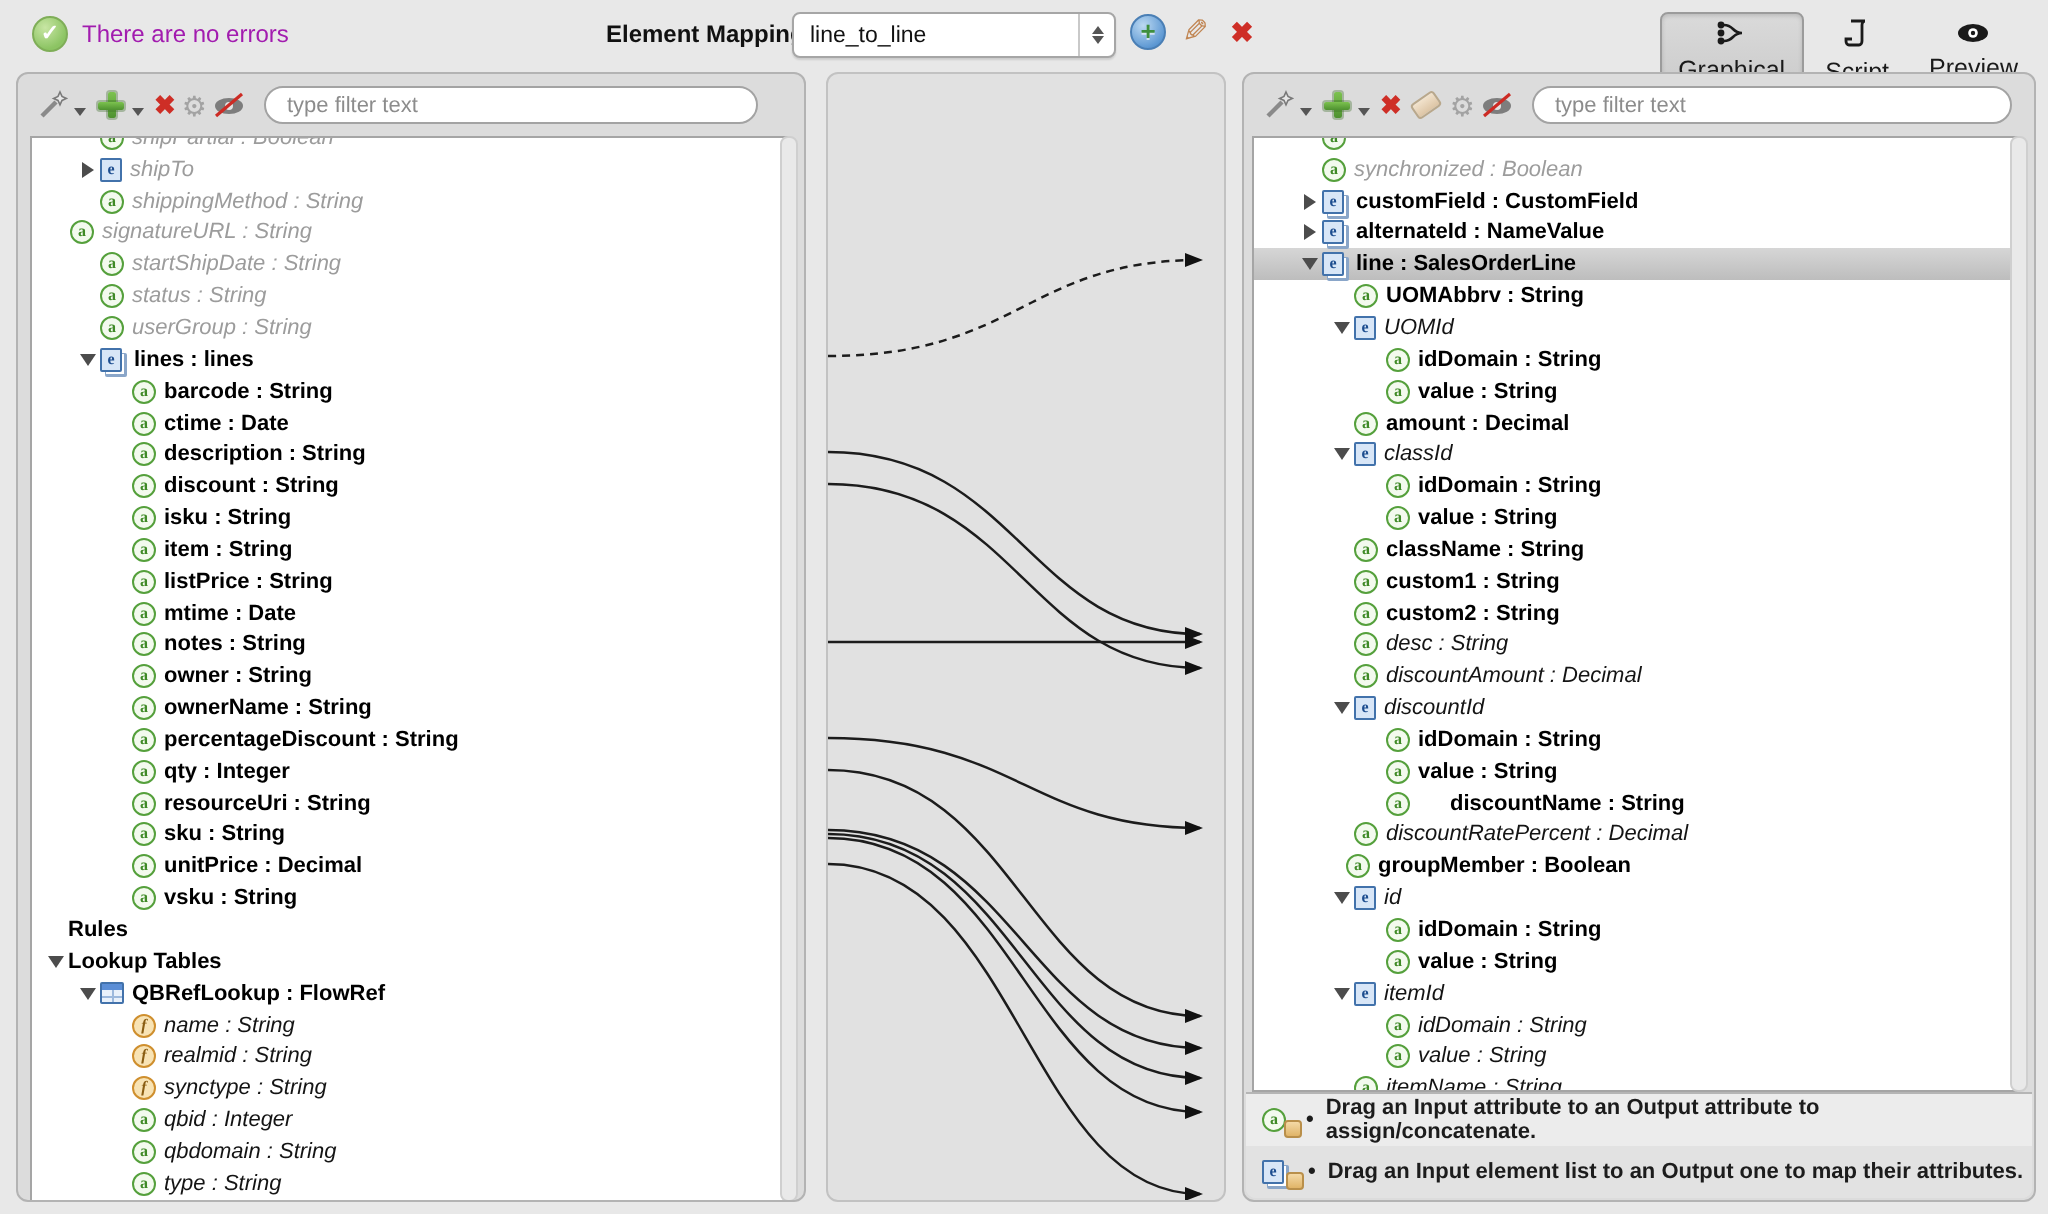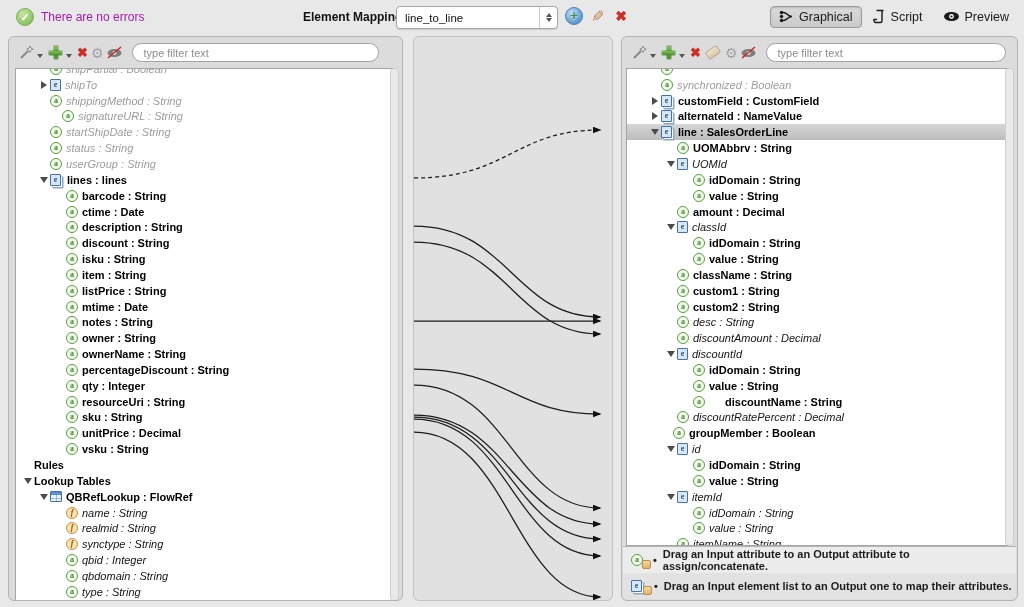--- a/index.html
+++ b/index.html
@@ -31,21 +31,21 @@
     width:20px;height:20px;cursor:default;}
   .addorb{width:16px;height:16px;border-radius:50%;
     background:radial-gradient(circle at 35% 30%, #bcd9f2, #5a96d2 75%);
     border:1px solid #4a7fb5;color:#2c6e2c;font-weight:bold;font-size:13px;line-height:14px;
     display:flex;align-items:center;justify-content:center;}
   .addorb span{color:#3e8f3e;text-shadow:0 1px 0 rgba(255,255,255,.6);}
   .pencil{color:#c08552;font-size:16px;transform:scaleX(-1);}
   .redx{color:#ce2e26;font-size:14px;font-weight:bold;}
   .viewgroup{position:absolute;right:6px;top:5px;display:flex;align-items:center;gap:2px;}
   .viewbtn{display:flex;align-items:center;gap:5px;font-size:12.5px;color:#1a1a1a;
-    padding:3px 8px;border-radius:4px;border:1px solid transparent;}
+    padding:3px 8px;border-radius:4px;border:1px solid transparent;flex-direction:column;}
   .viewbtn.active{background:linear-gradient(#dadada,#cbcbcb);border:1px solid #9b9b9b;
     box-shadow:inset 0 1px 2px rgba(0,0,0,.15);}
   
   .panel{position:absolute;top:36px;height:565px;background:#dcdcdc;border:1px solid #b3b3b3;
     border-radius:6px;box-sizing:border-box;overflow:hidden;}
   #left-panel{left:8px;width:395px;}
   #right-panel{left:621px;width:397px;}
   #mid-panel{left:413px;top:36px;width:200px;height:565px;position:absolute;background:#e1e1e1;
     border:1px solid #c2c2c2;border-radius:6px;box-sizing:border-box;}
   #mid-svg{position:absolute;left:0;top:0;}
@@ -207,21 +207,21 @@
           <i></i>
         </span>
         <span class="ic ic-e"></span>
         <span class="tlabel gray">shipTo</span>
       </div>
       <div class="trow" style="padding-left: 22px;">
         <span class="arr blank"></span>
         <span class="ic ic-a"></span>
         <span class="tlabel gray">shippingMethod : String</span>
       </div>
-      <div class="trow" style="padding-left: 34px;">
+      <div class="trow" style="padding-left: 7px;">
         <span class="arr blank"></span>
         <span class="ic ic-a"></span>
         <span class="tlabel gray">signatureURL : String</span>
       </div>
       <div class="trow" style="padding-left: 22px;">
         <span class="arr blank"></span>
         <span class="ic ic-a"></span>
         <span class="tlabel gray">startShipDate : String</span>
       </div>
       <div class="trow" style="padding-left: 22px;">

